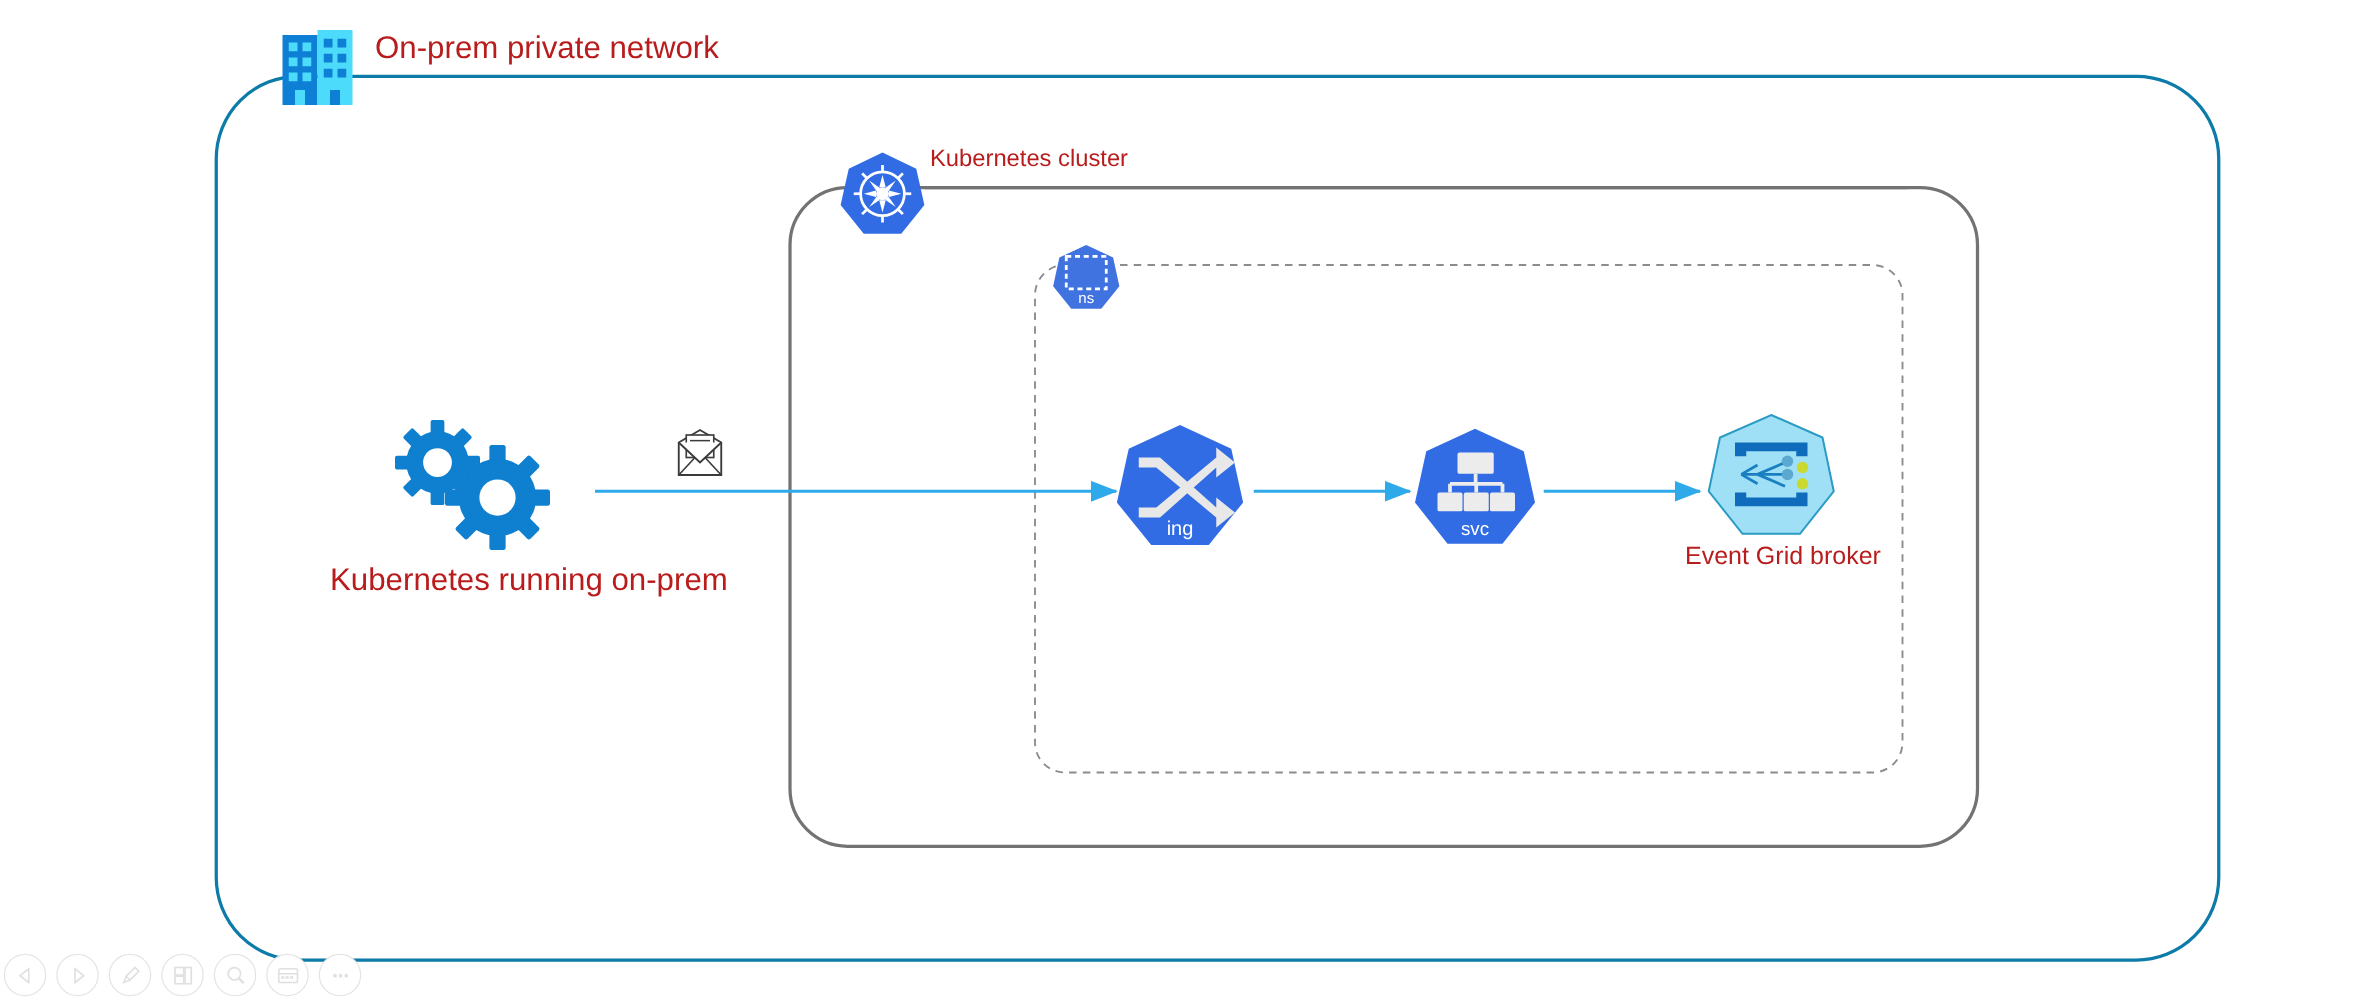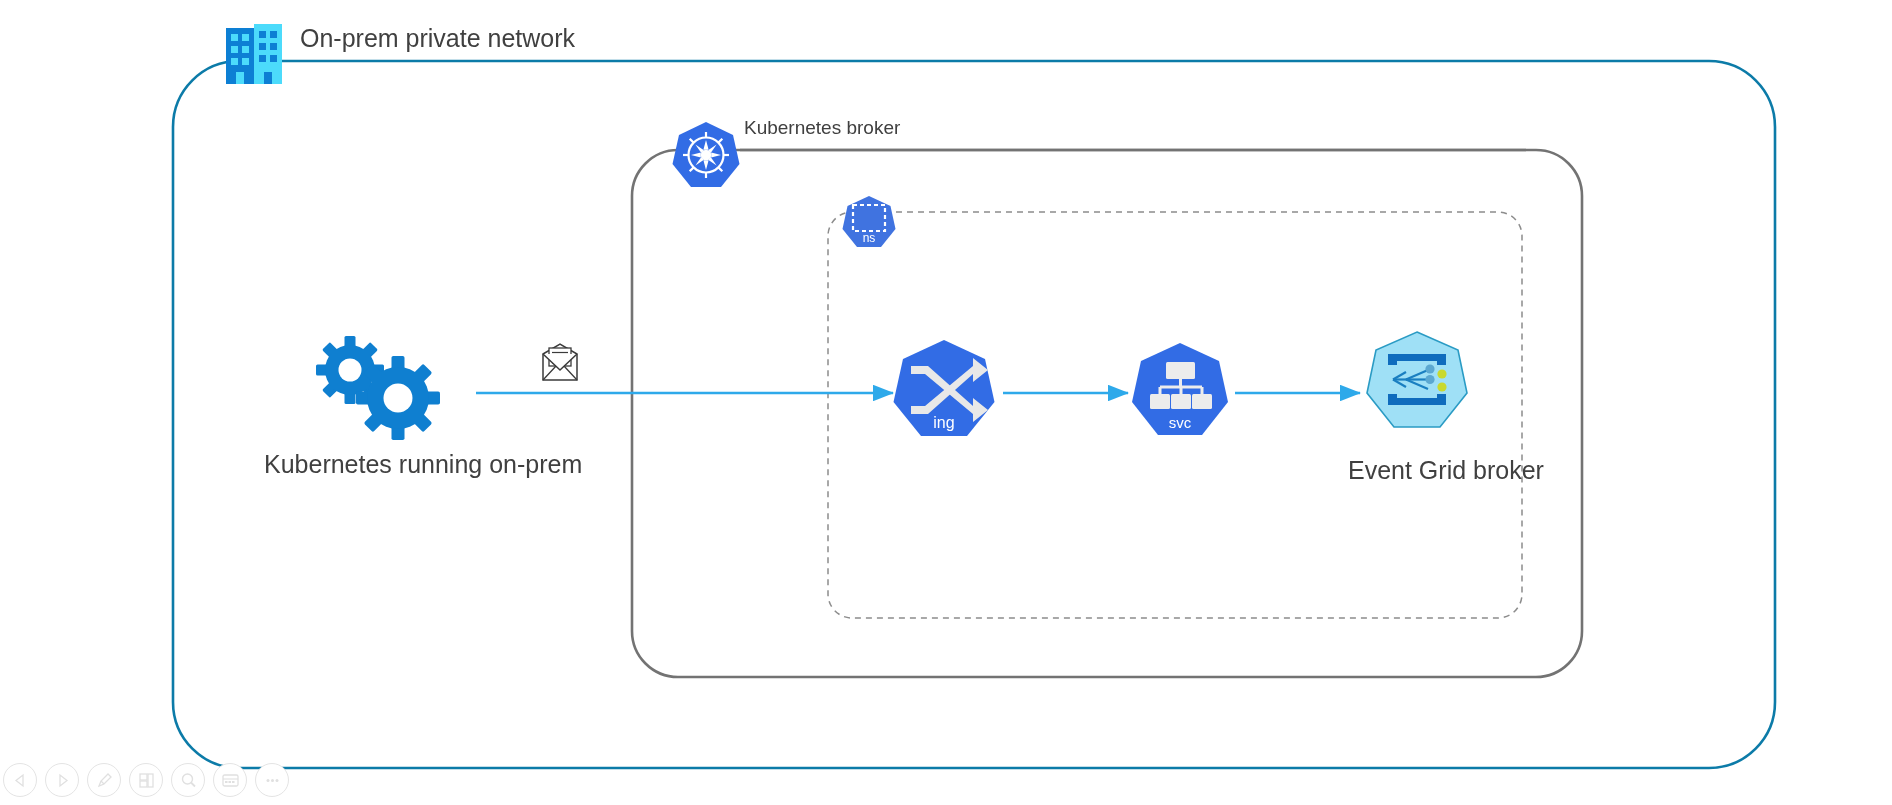--- a/index.html
+++ b/index.html
@@ -16,21 +16,21 @@
     -webkit-font-smoothing: antialiased;
   }
   #canvas {
     position: absolute;
     left: 0; top: 0;
     width: 1892px;
     height: 805px;
   }
   .diagram-label {
     position: absolute;
-    color: #404040;
+    color: #b91c1c;
     white-space: nowrap;
     font-family: "Liberation Sans", sans-serif;
   }
   #onprem-label {
     left: 300px;
     top: 24px;
     font-size: 25px;
   }
   #k8s-label {
     left: 744px;
@@ -38,22 +38,21 @@
     font-size: 19px;
   }
   #publisher-label {
     left: 264px;
     top: 450px;
     font-size: 25px;
   }
   #eventgrid-label {
     left: 1348px;
     top: 434px;
-    font-size: 25px;
-    margin-top: 22px;
+    font-size: 20px;
   }
   #toolbar {
     position: absolute;
     left: 0px;
     bottom: 0px;
     height: 50px;
     display: flex;
     align-items: center;
     gap: 8px;
     padding-left: 3px;
@@ -253,21 +252,21 @@
     <circle cx="62" cy="37" r="4.6" fill="#5BA8D1"></circle>
     <circle cx="62" cy="47.5" r="4.6" fill="#5BA8D1"></circle>
     <circle cx="74" cy="42" r="4.6" fill="#C9D92E"></circle>
     <circle cx="74" cy="55" r="4.6" fill="#C9D92E"></circle>
   </g>
 
 </svg>
 
 <div class="diagram-label" id="onprem-label">On-prem private network</div>
 
-<div class="diagram-label" id="k8s-label">Kubernetes broker</div>
+<div class="diagram-label" id="k8s-label">Kubernetes cluster</div>
 
 <div class="diagram-label" id="publisher-label">Kubernetes running on-prem</div>
 
 <div class="diagram-label" id="eventgrid-label">Event Grid broker</div>
 
 <div id="toolbar">
 
   <div class="tool-btn">
     <svg width="15" height="15" viewBox="0 0 15 15">
       <path d="M10,2 L10,13 L3,7.5 Z" fill="none" stroke="#e0e0e0" stroke-width="1.3"></path>

